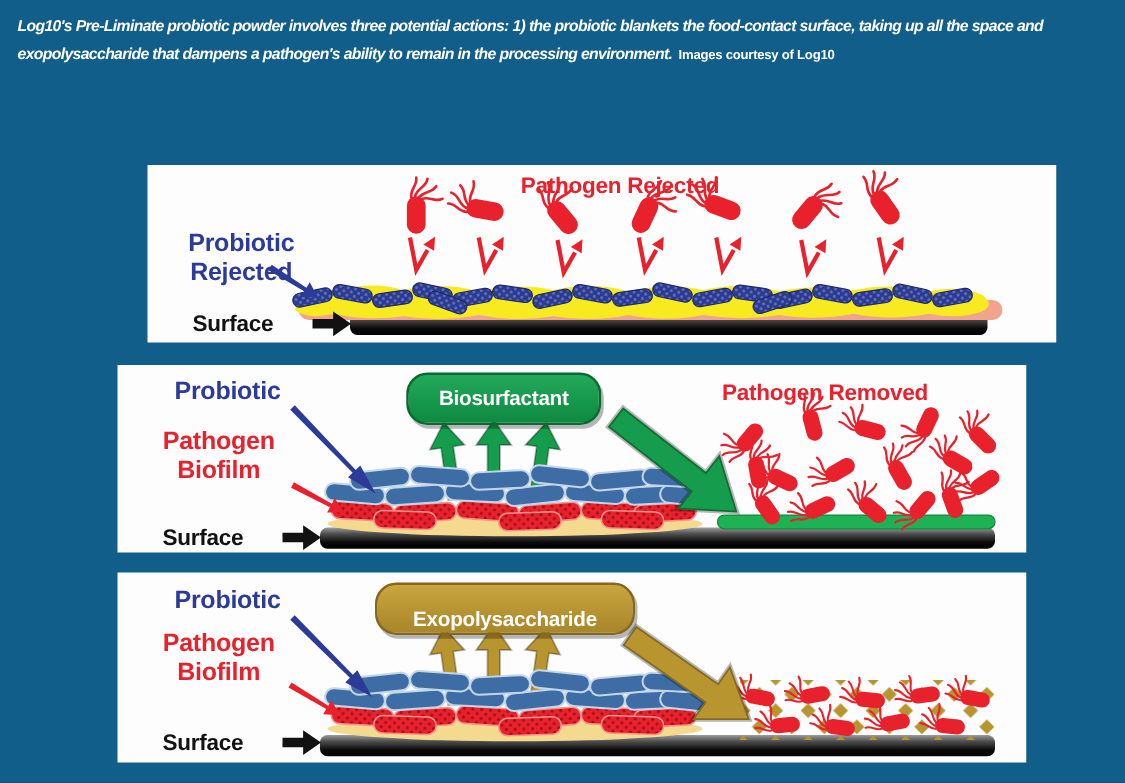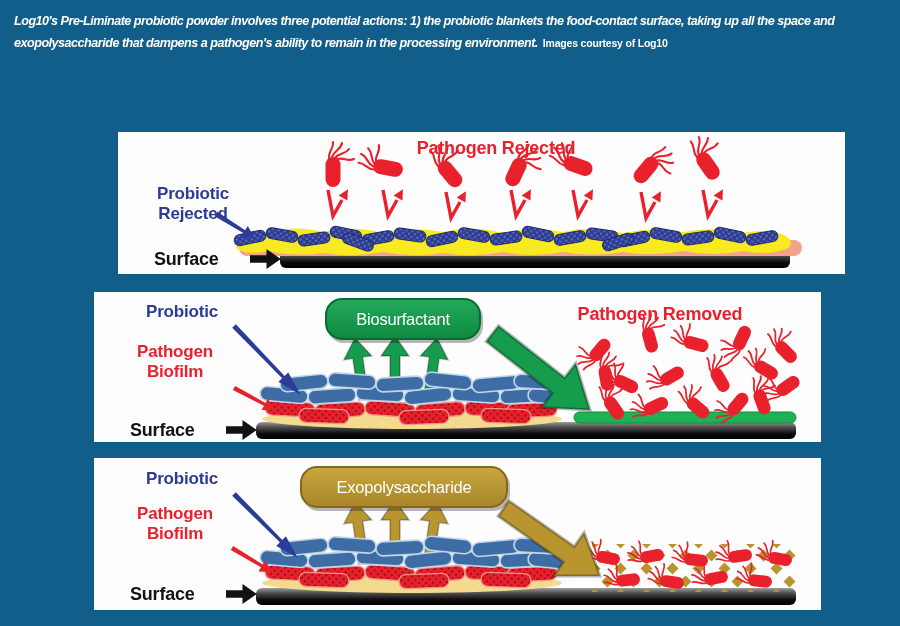--- a/index.html
+++ b/index.html
@@ -17,25 +17,25 @@
   .caption .credit {
     font-style:normal; font-size:10.5px; letter-spacing:-0.2px; margin-left:5px;
   }
   .panel { position:absolute; background:#FDFDFD; }
   .panel > svg { position:absolute; left:0; top:0; }
   .lbl { position:absolute; font-weight:bold; line-height:1.15; }
   .red   { color:#E8212D; }
   .blue  { color:#2B3B97; }
   .black { color:#121212;text-align:center; }
   .ptitle { font-size:18px; text-align:center; letter-spacing:-0.2px; }
-  .sideLbl { font-size:17px; text-align:center; letter-spacing:-0.2px; }
+  .sideLbl { font-size:20px; text-align:center; letter-spacing:-0.2px; }
   .surfLbl { font-size:18px; letter-spacing:-0.2px; }
   .box {
     position:absolute; display:flex; align-items:center; justify-content:center;
-    color:#ffffff; font-weight:normal; font-size:16.5px; letter-spacing:-0.2px;
+    color:#ffffff; font-weight:bold; font-size:16.5px; letter-spacing:-0.2px;
     border-radius:17px; box-shadow:2px 3px 0 rgba(0,0,0,0.28);
   }
   .box.green { background:linear-gradient(#23A95B,#0E8A40); border:2px solid #0A6B32; }
   .box.gold  { background:linear-gradient(#C9A63E,#A8862A); border:2px solid #84691C; }
 </style>
 </head>
 <body>
 
 <div class="stage">
 
@@ -271,21 +271,21 @@
         <use href="#germ" transform="translate(534,122) rotate(-6) scale(0.8)"></use>
         <use href="#germ" transform="translate(578,124) rotate(8) scale(0.8)"></use>
         <use href="#germ" transform="translate(622,120) rotate(-10) scale(0.8)"></use>
         <use href="#germ" transform="translate(666,123) rotate(6) scale(0.8)"></use>
       </g>
       <use href="#blockUp" style="color:#B8952F" transform="translate(506,118) rotate(125) scale(1.9)"></use>
       <use href="#tarrow" style="color:#2B3B97" transform="translate(140,36) rotate(45) scale(0.9,0.85)"></use>
       <use href="#tarrow" style="color:#E8212D" transform="translate(138,90) rotate(31) scale(0.47,0.8)"></use>
       <use href="#sarrow" style="color:#121212" transform="translate(132,136) scale(1.1)"></use>
     </svg>
-    <div class="box gold" style="left:206px; top:8px; width:204px; height:38px;">
+    <div class="box gold" style="left:206px; top:8px; width:204px; height:38px;align-items:flex-end;">
         <span>Exopolysaccharide</span>
       </div>
     <div class="lbl sideLbl blue" style="left:36px; top:11px; width:104px;">Probiotic</div>
     <div class="lbl sideLbl red" style="left:26px; top:46px; width:110px;">
       <div>Pathogen</div>
       <div>Biofilm</div>
     </div>
     <div class="lbl surfLbl black" style="left:36px; top:126px;">Surface</div>
   </div>
 

